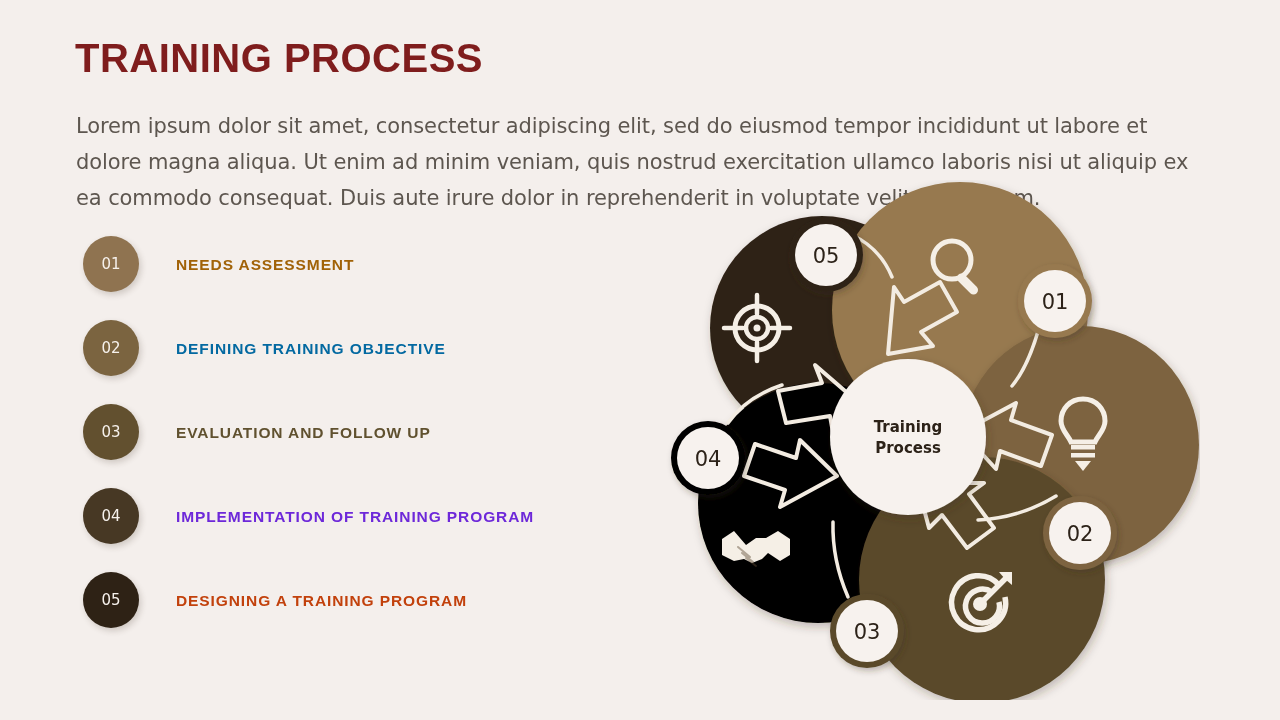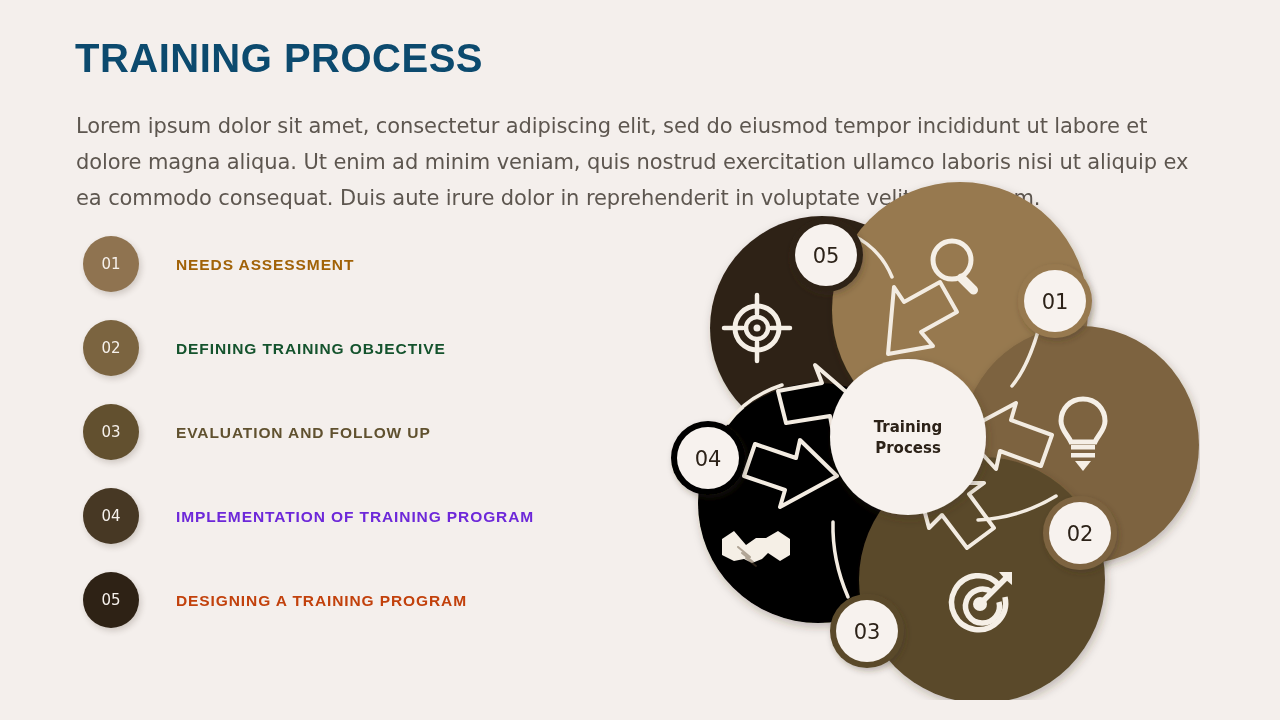--- a/index.html
+++ b/index.html
@@ -18,21 +18,21 @@
     position: absolute;
     inset: 0;
   }
   .page-title {
     position: absolute;
     left: 75px;
     top: 36px;
     font-size: 40px;
     font-weight: bold;
     letter-spacing: 0.5px;
-    color: #0c4a6e;
+    color: #7f1d1d;
     font-family: "Liberation Sans", sans-serif;
   }
   .page-subtitle {
     position: absolute;
     left: 76px;
     top: 108px;
     width: 1140px;
     font-size: 21px;
     line-height: 1.72;
     color: #5d564f;
@@ -102,21 +102,21 @@
 
   <div class="steps-list">
 
     <div class="step-row">
       <div class="step-badge" style="background:#8f7350">01</div>
       <div class="step-label" style="color:#a16207">NEEDS ASSESSMENT</div>
     </div>
 
     <div class="step-row">
       <div class="step-badge" style="background:#7b6440">02</div>
-      <div class="step-label" style="color:#14532d">DEFINING TRAINING OBJECTIVE</div>
+      <div class="step-label" style="color:#0369a1">DEFINING TRAINING OBJECTIVE</div>
     </div>
 
     <div class="step-row">
       <div class="step-badge" style="background:#62502f">03</div>
       <div class="step-label" style="color:#60512f">EVALUATION AND FOLLOW UP</div>
     </div>
 
     <div class="step-row">
       <div class="step-badge" style="background:#473824">04</div>
       <div class="step-label" style="color:#6d28d9">IMPLEMENTATION OF TRAINING PROGRAM</div>

